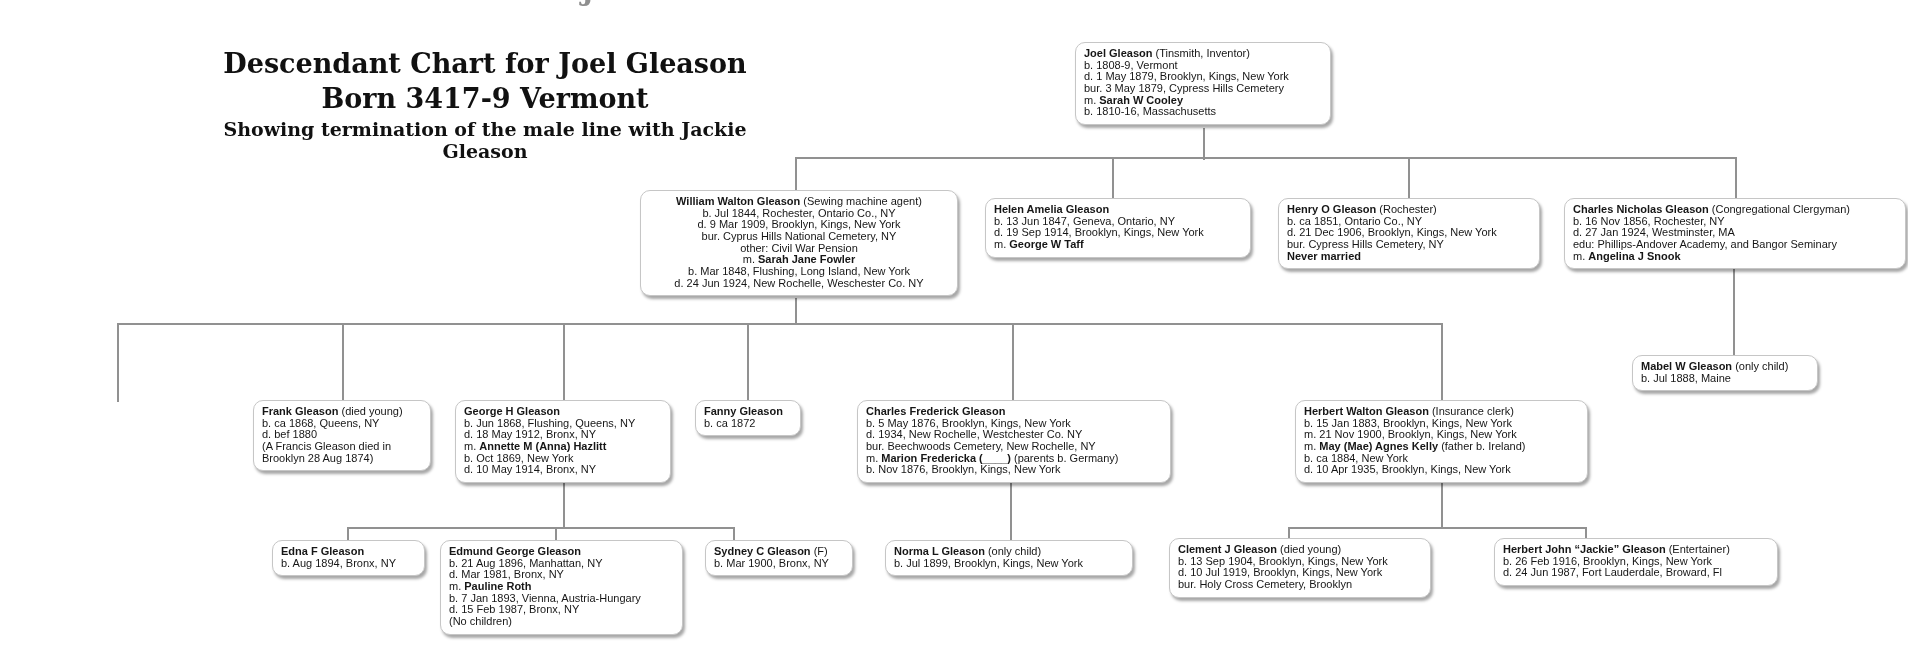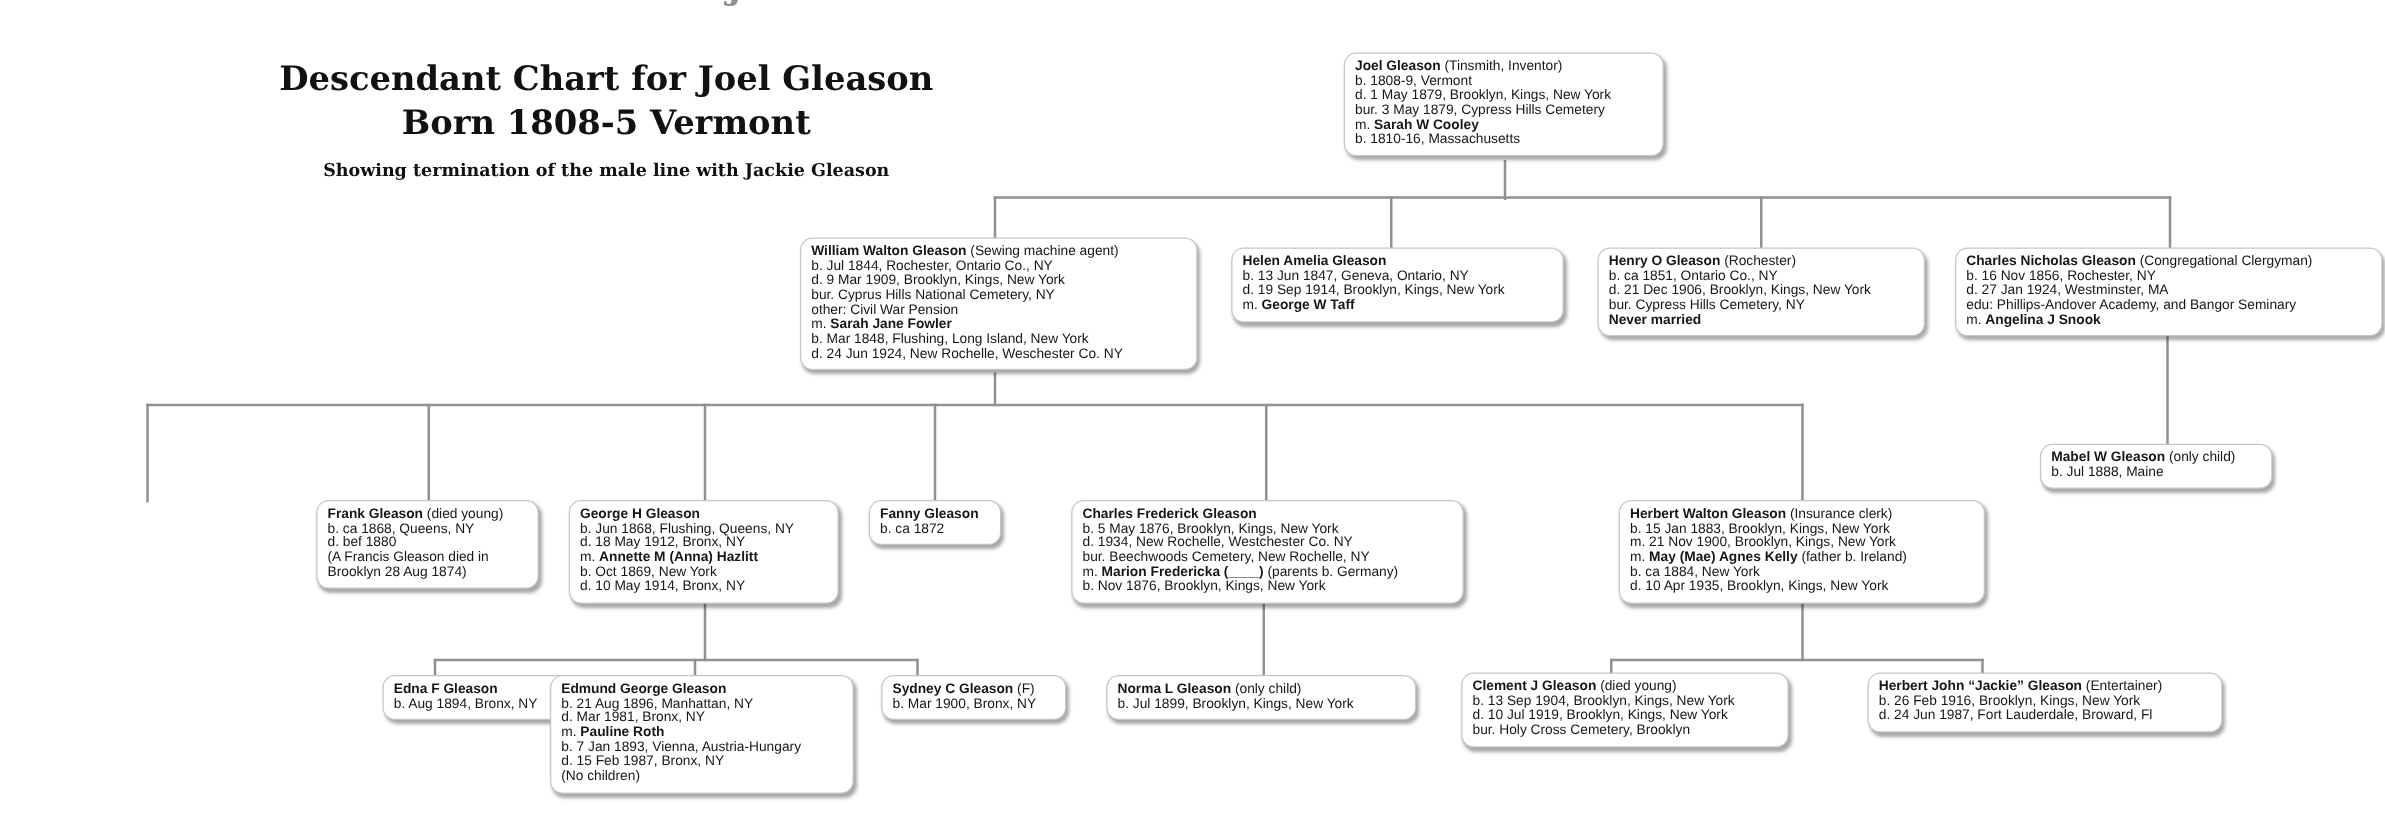--- a/index.html
+++ b/index.html
@@ -20,22 +20,22 @@
   }
   .title-block {
     position:absolute; left:205px; top:46px; width:560px;
     text-align:center; color:#111;
   }
   .title-block .t1, .title-block .t2 {
     font-family:"DejaVu Serif", serif; font-weight:bold;
     font-size:27px; line-height:1.3;
   }
   .title-block .sub {
-    margin-top:13px; font-family:"DejaVu Serif", serif; font-weight:bold;
-    font-size:14px;
+    margin-top:2px; font-family:"DejaVu Serif", serif; font-weight:bold;
+    font-size:19px;
   }
   
   .cn { position:absolute; background:#919191; z-index:0; }
   .cn.v { width:2px; }
   .cn.h { height:2px; }
   
   .box {
     position:absolute; z-index:1; box-sizing:border-box;
     background:#ffffff; border:1px solid #c6c6c6; border-radius:10px;
     padding:5px 8px 6px 8px;
@@ -49,21 +49,21 @@
 <body>
 
 <div id="stage">
 
   <div class="clip-head">
     <div class="inner">Descendant Chart for Joel Gleason</div>
   </div>
 
   <div class="title-block">
     <div class="t1">Descendant Chart for Joel Gleason</div>
-    <div class="t2">Born 1808-5 Vermont</div>
+    <div class="t2">Born 3417-9 Vermont</div>
     <div class="sub">Showing termination of the male line with Jackie Gleason</div>
   </div>
 
   <div class="cn v" style="left:1203px;top:128px;height:32px;"></div>
   <div class="cn h" style="left:795px;top:157px;width:942px;"></div>
   <div class="cn v" style="left:795px;top:157px;height:39px;"></div>
   <div class="cn v" style="left:1112px;top:157px;height:47px;"></div>
   <div class="cn v" style="left:1408px;top:157px;height:47px;"></div>
   <div class="cn v" style="left:1735px;top:157px;height:47px;"></div>
 
@@ -93,21 +93,21 @@
 
   <div class="box" style="left:1075px;top:42px;width:256px;">
       <div class="ln"><span class="b">Joel Gleason</span><span> (Tinsmith, Inventor)</span></div>
       <div class="ln"><span>b. 1808-9, Vermont</span></div>
       <div class="ln"><span>d. 1 May 1879, Brooklyn, Kings, New York</span></div>
       <div class="ln"><span>bur. 3 May 1879, Cypress Hills Cemetery</span></div>
       <div class="ln"><span>m. </span><span class="b">Sarah W Cooley</span></div>
       <div class="ln"><span>b. 1810-16, Massachusetts</span></div>
     </div>
 
-  <div class="box" style="left:640px;top:190px;width:318px;">
+  <div class="box" style="left:640px;top:190px;width:318px;text-align:center;">
       <div class="ln"><span class="b">William Walton Gleason</span><span> (Sewing machine agent)</span></div>
       <div class="ln"><span>b. Jul 1844, Rochester, Ontario Co., NY</span></div>
       <div class="ln"><span>d. 9 Mar 1909, Brooklyn, Kings, New York</span></div>
       <div class="ln"><span>bur. Cyprus Hills National Cemetery, NY</span></div>
       <div class="ln"><span>other: Civil War Pension</span></div>
       <div class="ln"><span>m. </span><span class="b">Sarah Jane Fowler</span></div>
       <div class="ln"><span>b. Mar 1848, Flushing, Long Island, New York</span></div>
       <div class="ln"><span>d. 24 Jun 1924, New Rochelle, Weschester Co. NY</span></div>
     </div>
   <div class="box" style="left:985px;top:198px;width:266px;">
@@ -165,21 +165,21 @@
     </div>
   <div class="box" style="left:1295px;top:400px;width:293px;">
       <div class="ln"><span class="b">Herbert Walton Gleason</span><span> (Insurance clerk)</span></div>
       <div class="ln"><span>b. 15 Jan 1883, Brooklyn, Kings, New York</span></div>
       <div class="ln"><span>m. 21 Nov 1900, Brooklyn, Kings, New York</span></div>
       <div class="ln"><span>m. </span><span class="b">May (Mae) Agnes Kelly</span><span> (father b. Ireland)</span></div>
       <div class="ln"><span>b. ca 1884, New York</span></div>
       <div class="ln"><span>d. 10 Apr 1935, Brooklyn, Kings, New York</span></div>
     </div>
 
-  <div class="box" style="left:272px;top:540px;width:153px;margin-left:34px;">
+  <div class="box" style="left:272px;top:540px;width:153px;">
       <div class="ln"><span class="b">Edna F Gleason</span></div>
       <div class="ln"><span>b. Aug 1894, Bronx, NY</span></div>
     </div>
   <div class="box" style="left:440px;top:540px;width:243px;">
       <div class="ln"><span class="b">Edmund George Gleason</span></div>
       <div class="ln"><span>b. 21 Aug 1896, Manhattan, NY</span></div>
       <div class="ln"><span>d. Mar 1981, Bronx, NY</span></div>
       <div class="ln"><span>m. </span><span class="b">Pauline Roth</span></div>
       <div class="ln"><span>b. 7 Jan 1893, Vienna, Austria-Hungary</span></div>
       <div class="ln"><span>d. 15 Feb 1987, Bronx, NY</span></div>

